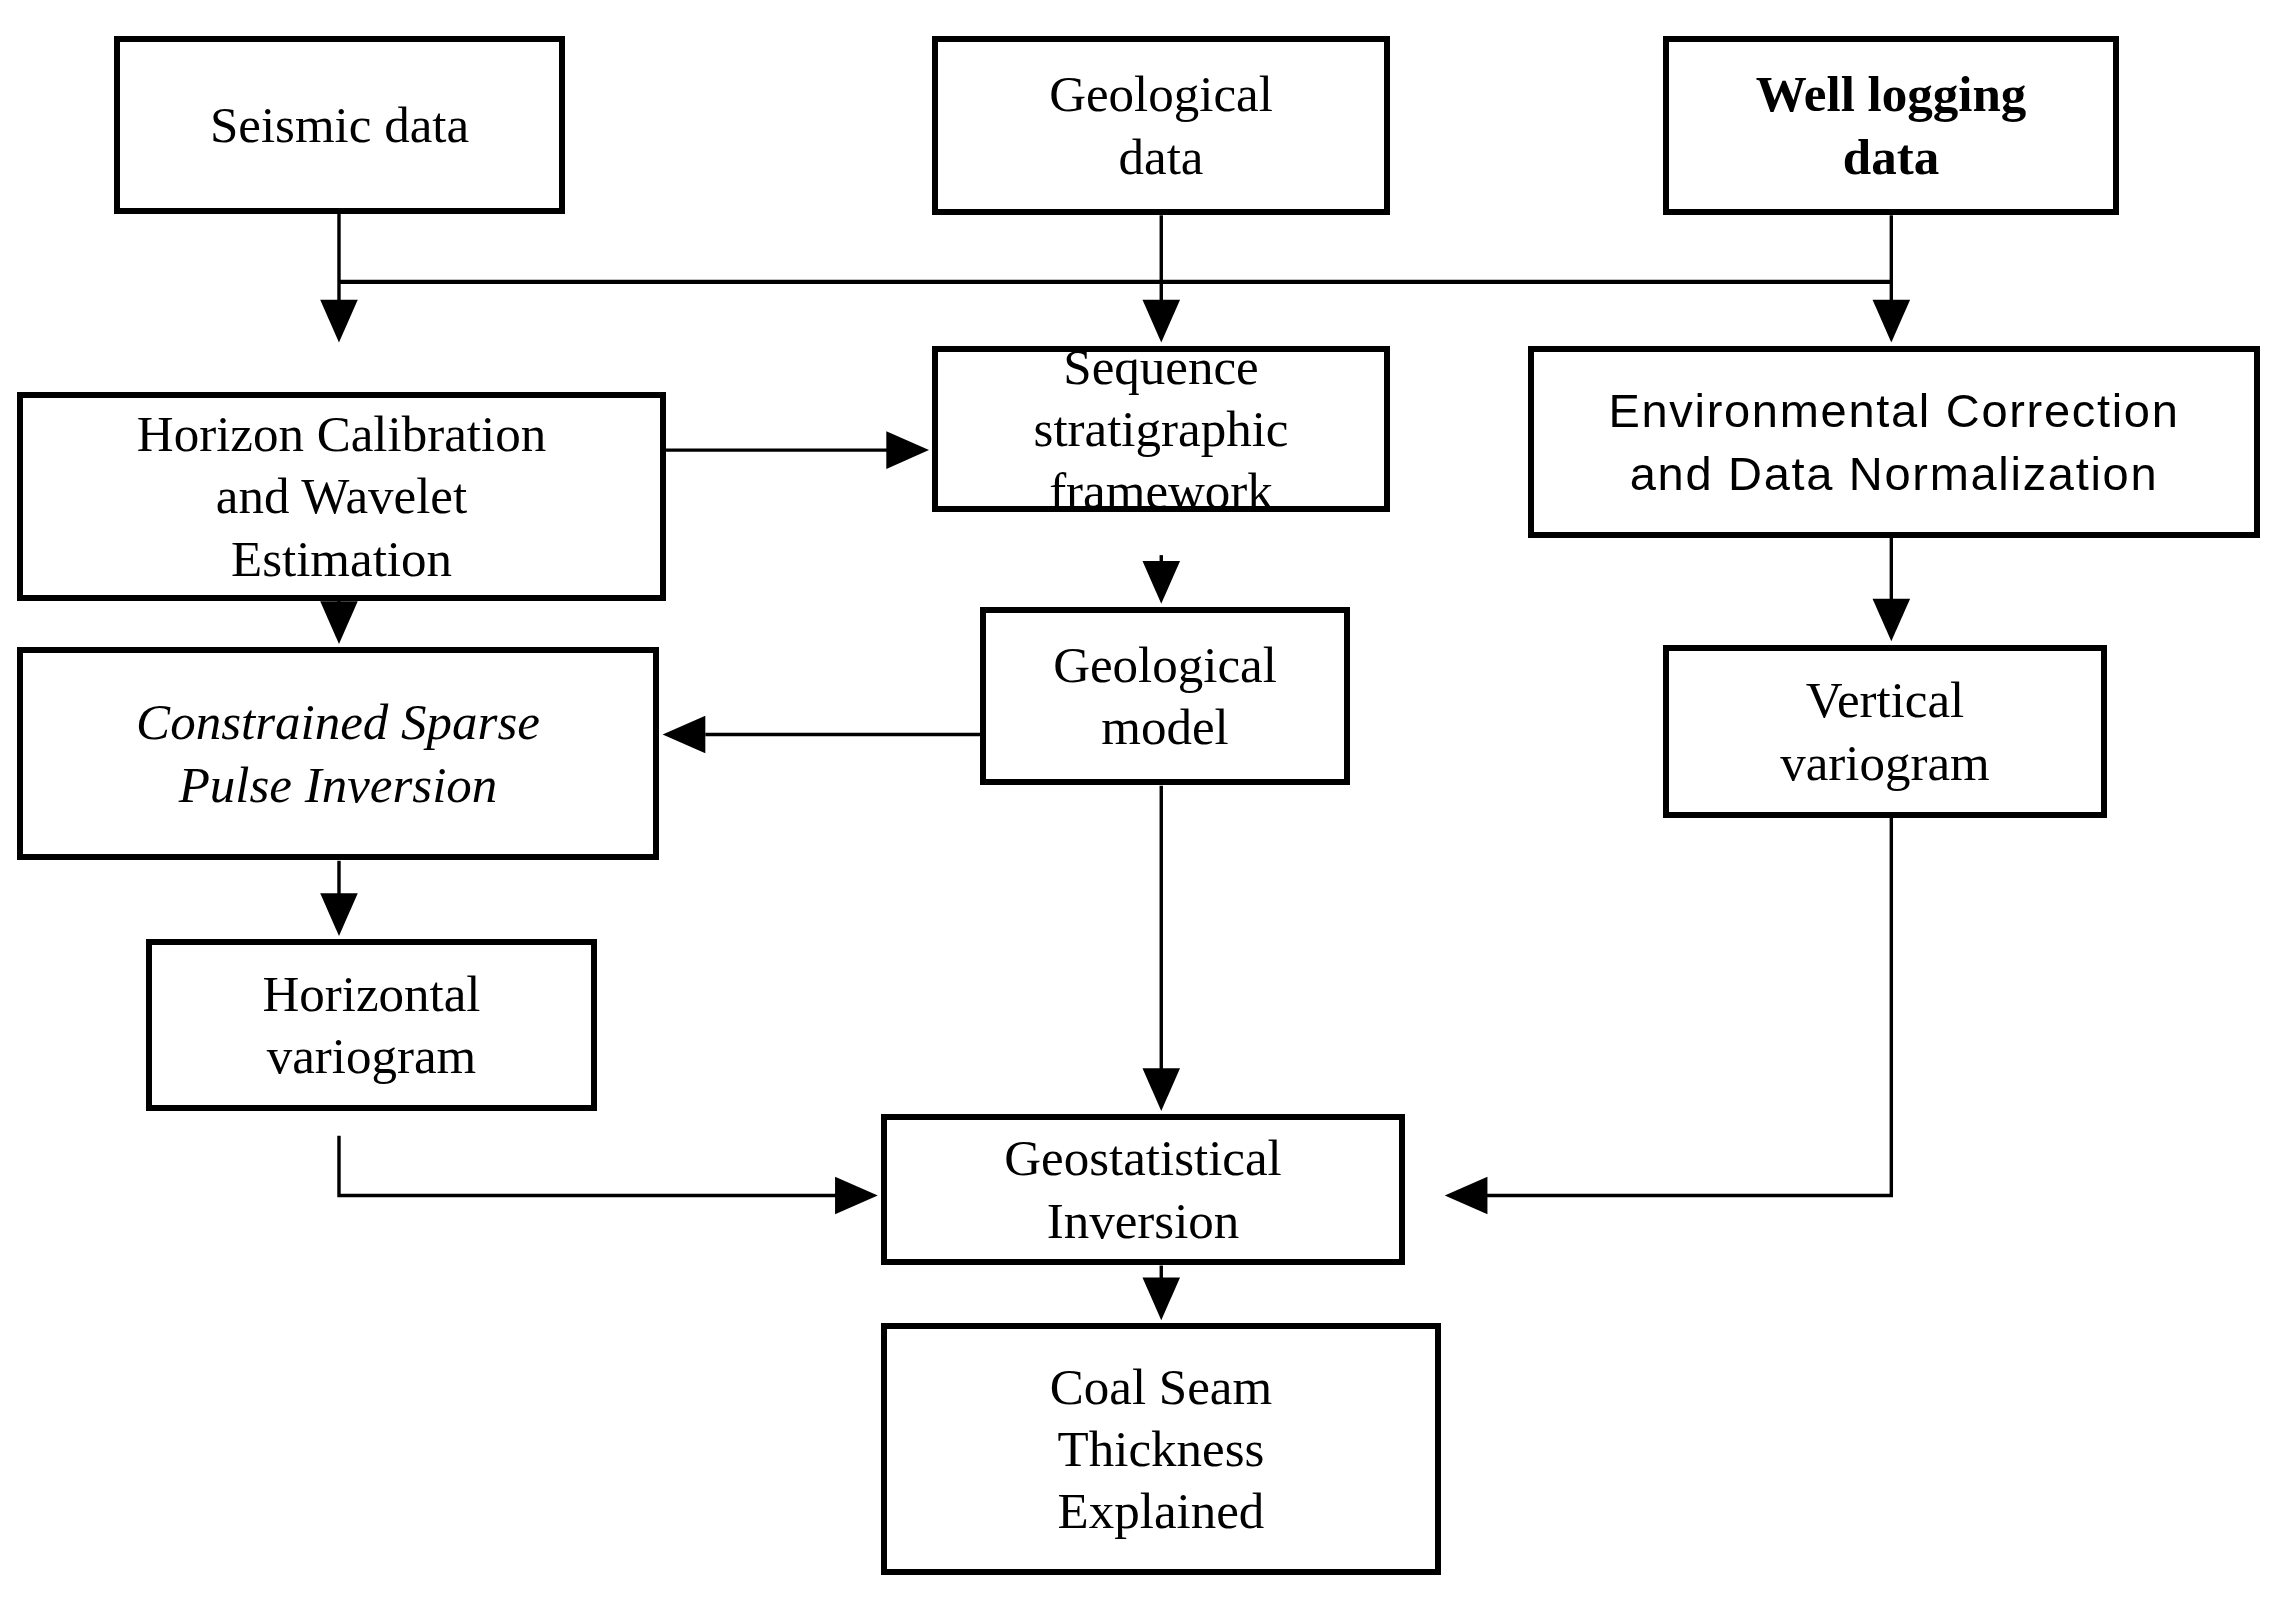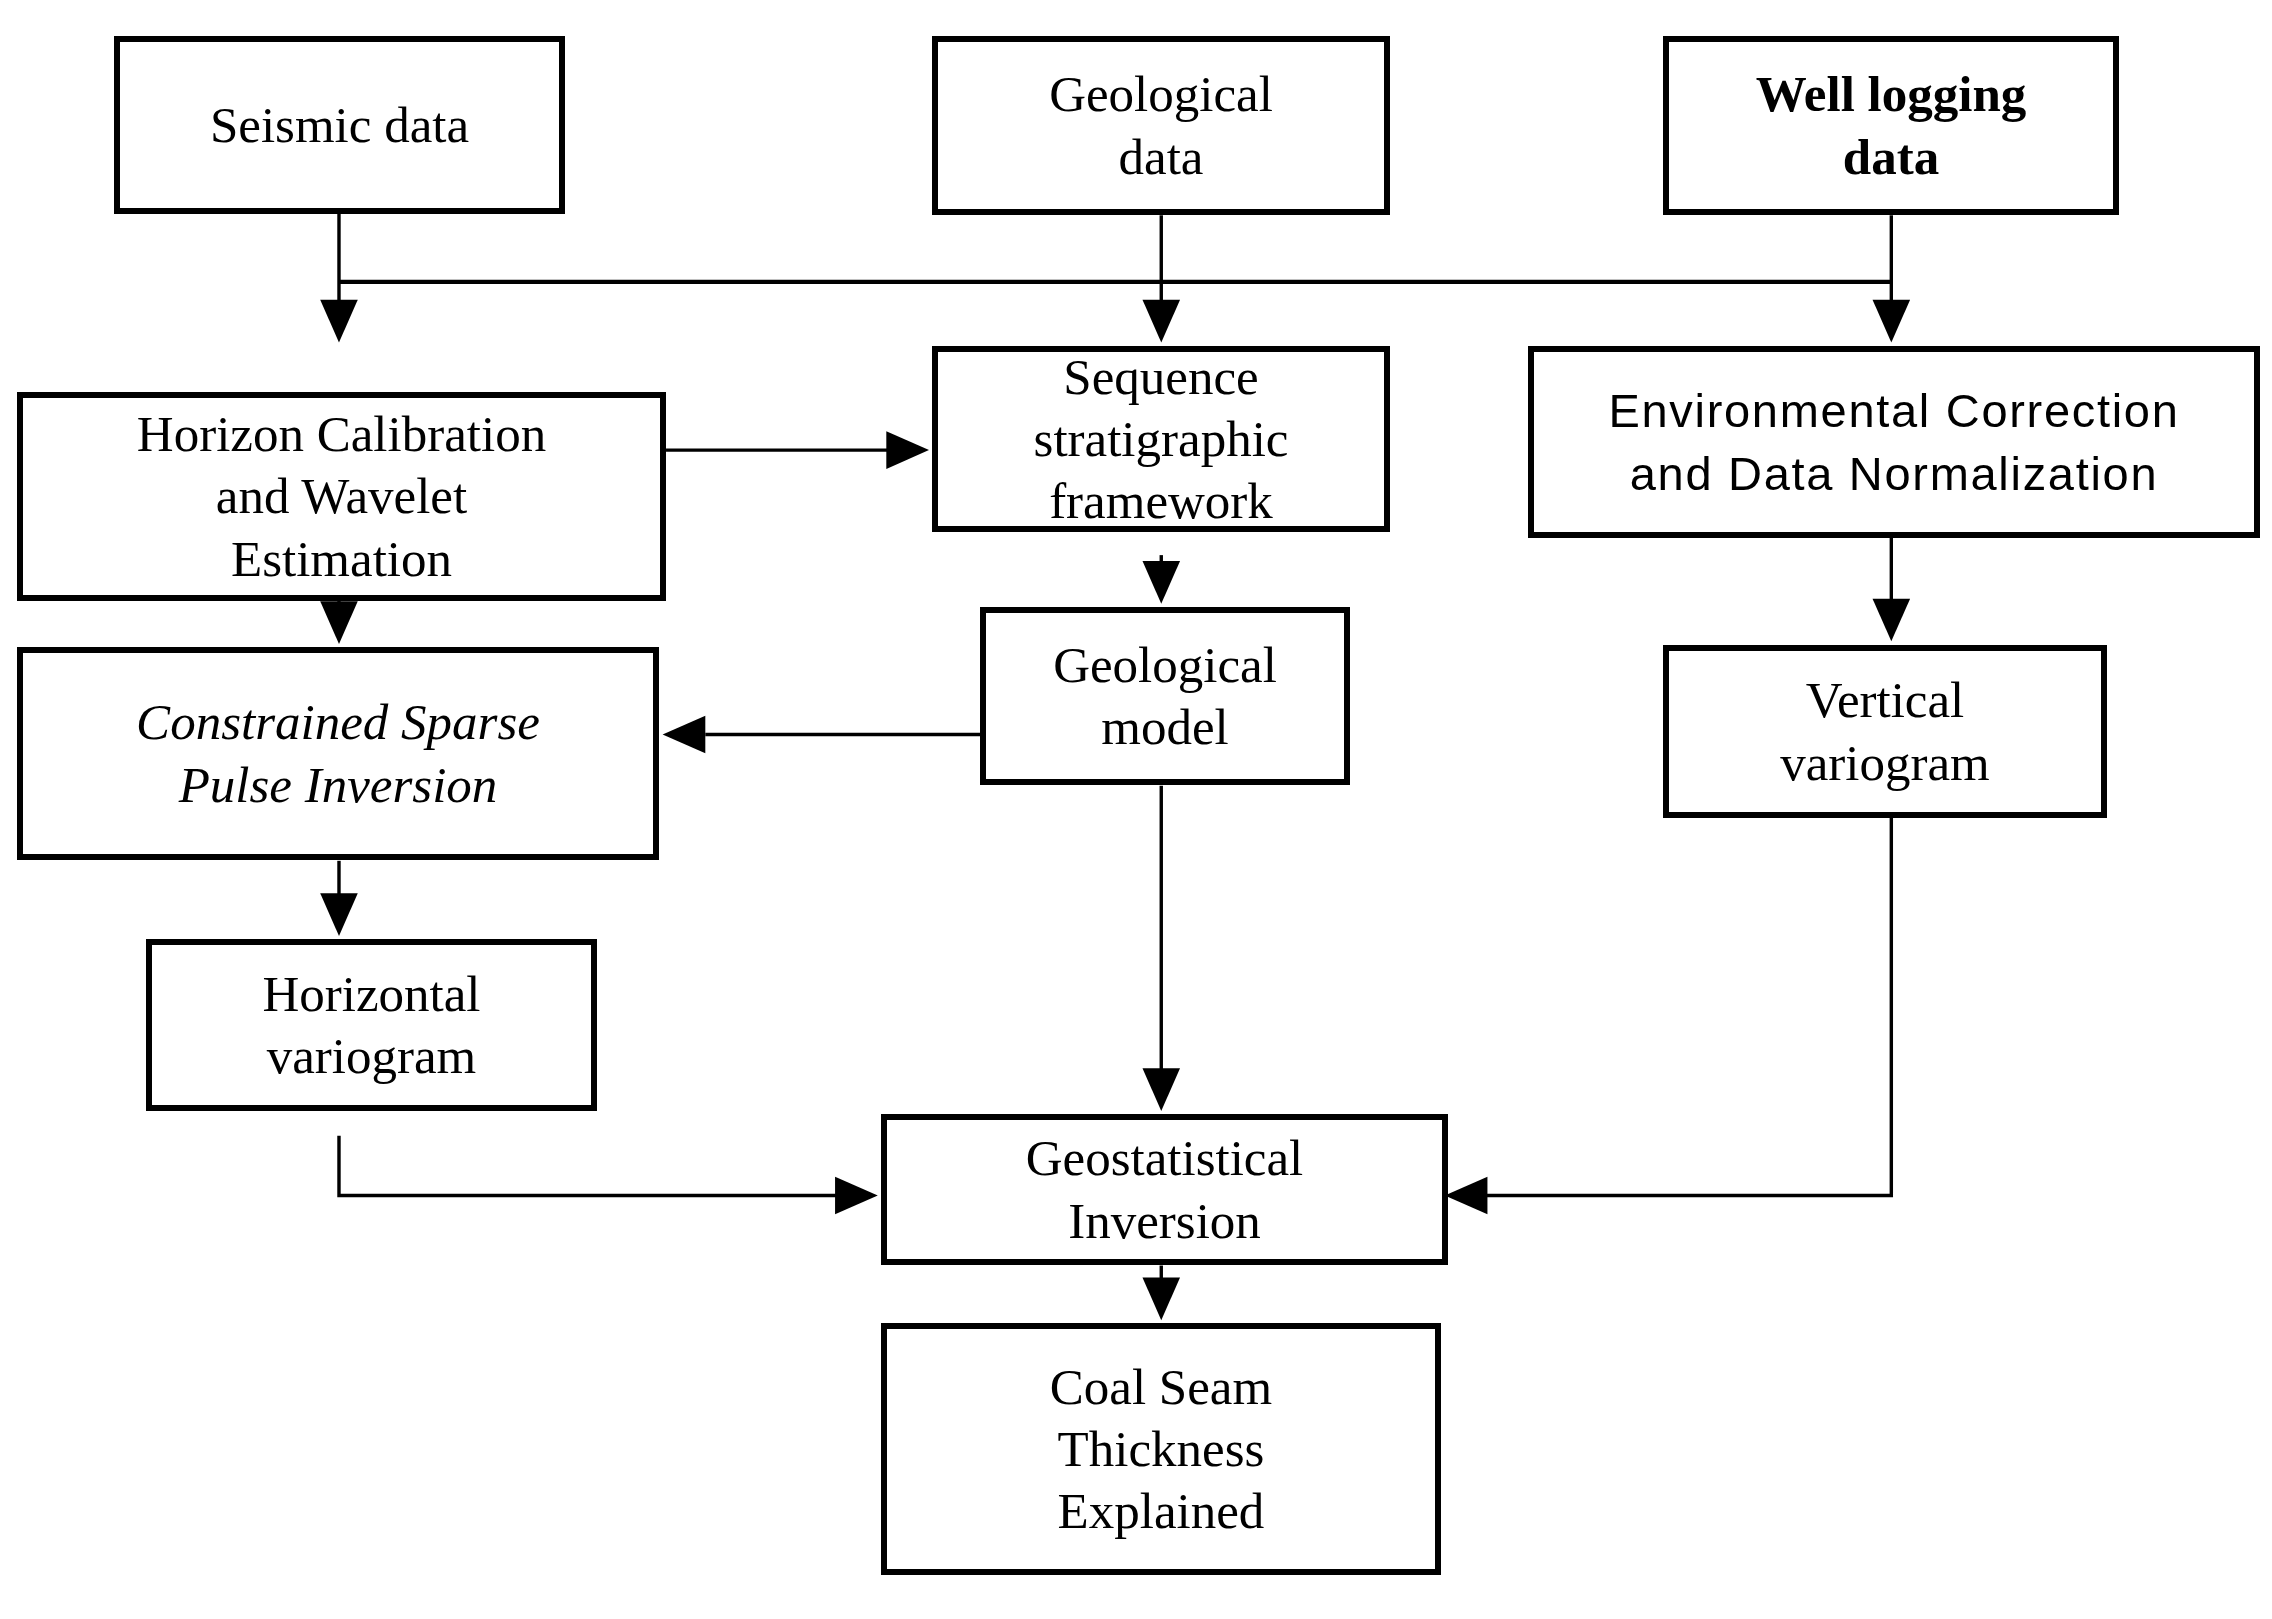--- a/index.html
+++ b/index.html
@@ -110,40 +110,40 @@
   <div class="node" style="left:932px; top:36px; width:458px; height:179px;">Geological
 data</div>
 
   <div class="node" style="left:1663px; top:36px; width:456px; height:179px;font-weight:bold;">Well logging
 data</div>
 
   <div class="node" style="left:17px; top:346px; width:649px; height:209px;margin-top:46px;">Horizon Calibration
 and Wavelet
 Estimation</div>
 
-  <div class="node" style="left:932px; top:346px; width:458px; height:186px;">Sequence
+  <div class="node" style="left:932px; top:346px; width:458px; height:166px;">Sequence
 stratigraphic
 framework</div>
 
   <div class="node sans" style="left:1528px; top:346px; width:732px; height:192px;">Environmental Correction
 and Data Normalization</div>
 
   <div class="node" style="left:17px; top:647px; width:642px; height:213px;font-style:italic;">Constrained Sparse
 Pulse Inversion</div>
 
   <div class="node" style="left:980px; top:607px; width:370px; height:178px;">Geological
 model</div>
 
   <div class="node" style="left:1663px; top:645px; width:444px; height:173px;">Vertical
 variogram</div>
 
   <div class="node" style="left:114px; top:939px; width:451px; height:172px;margin-left:32px;">Horizontal
 variogram</div>
 
-  <div class="node" style="left:881px; top:1114px; width:567px; height:151px;">Geostatistical
+  <div class="node" style="left:881px; top:1114px; width:524px; height:151px;">Geostatistical
 Inversion</div>
 
   <div class="node" style="left:881px; top:1323px; width:560px; height:252px;">Coal Seam
 Thickness
 Explained</div>
 
 </div>
 
 
 </body></html>

